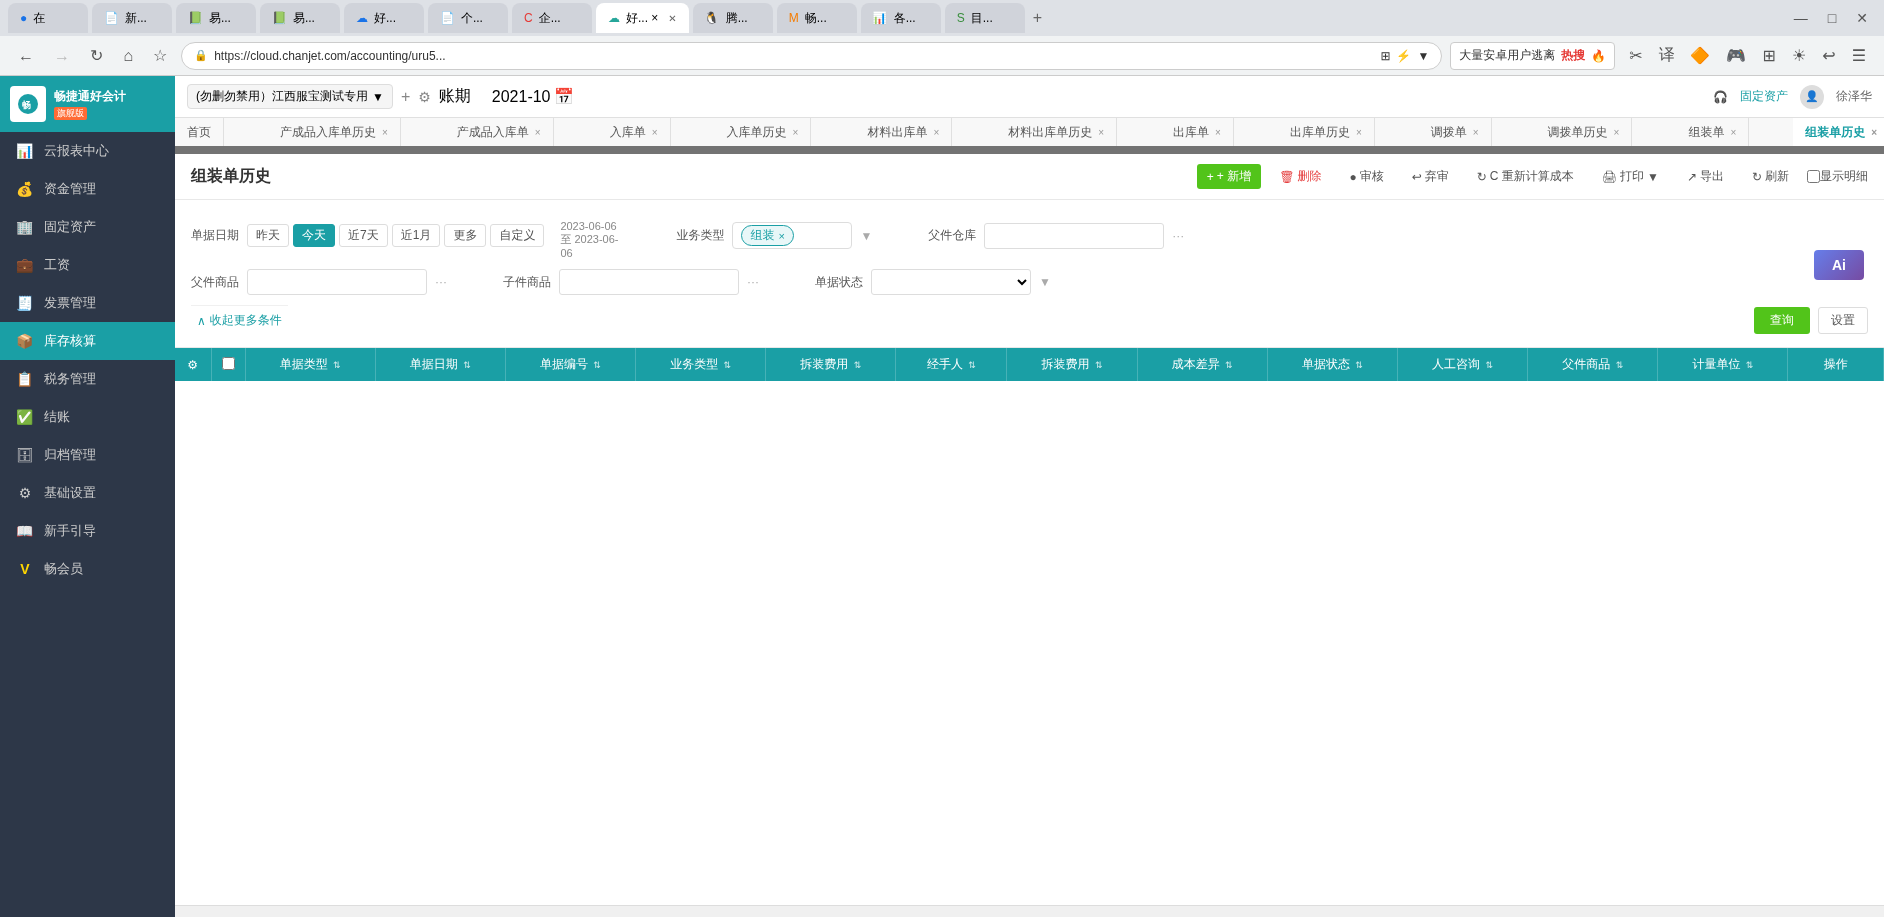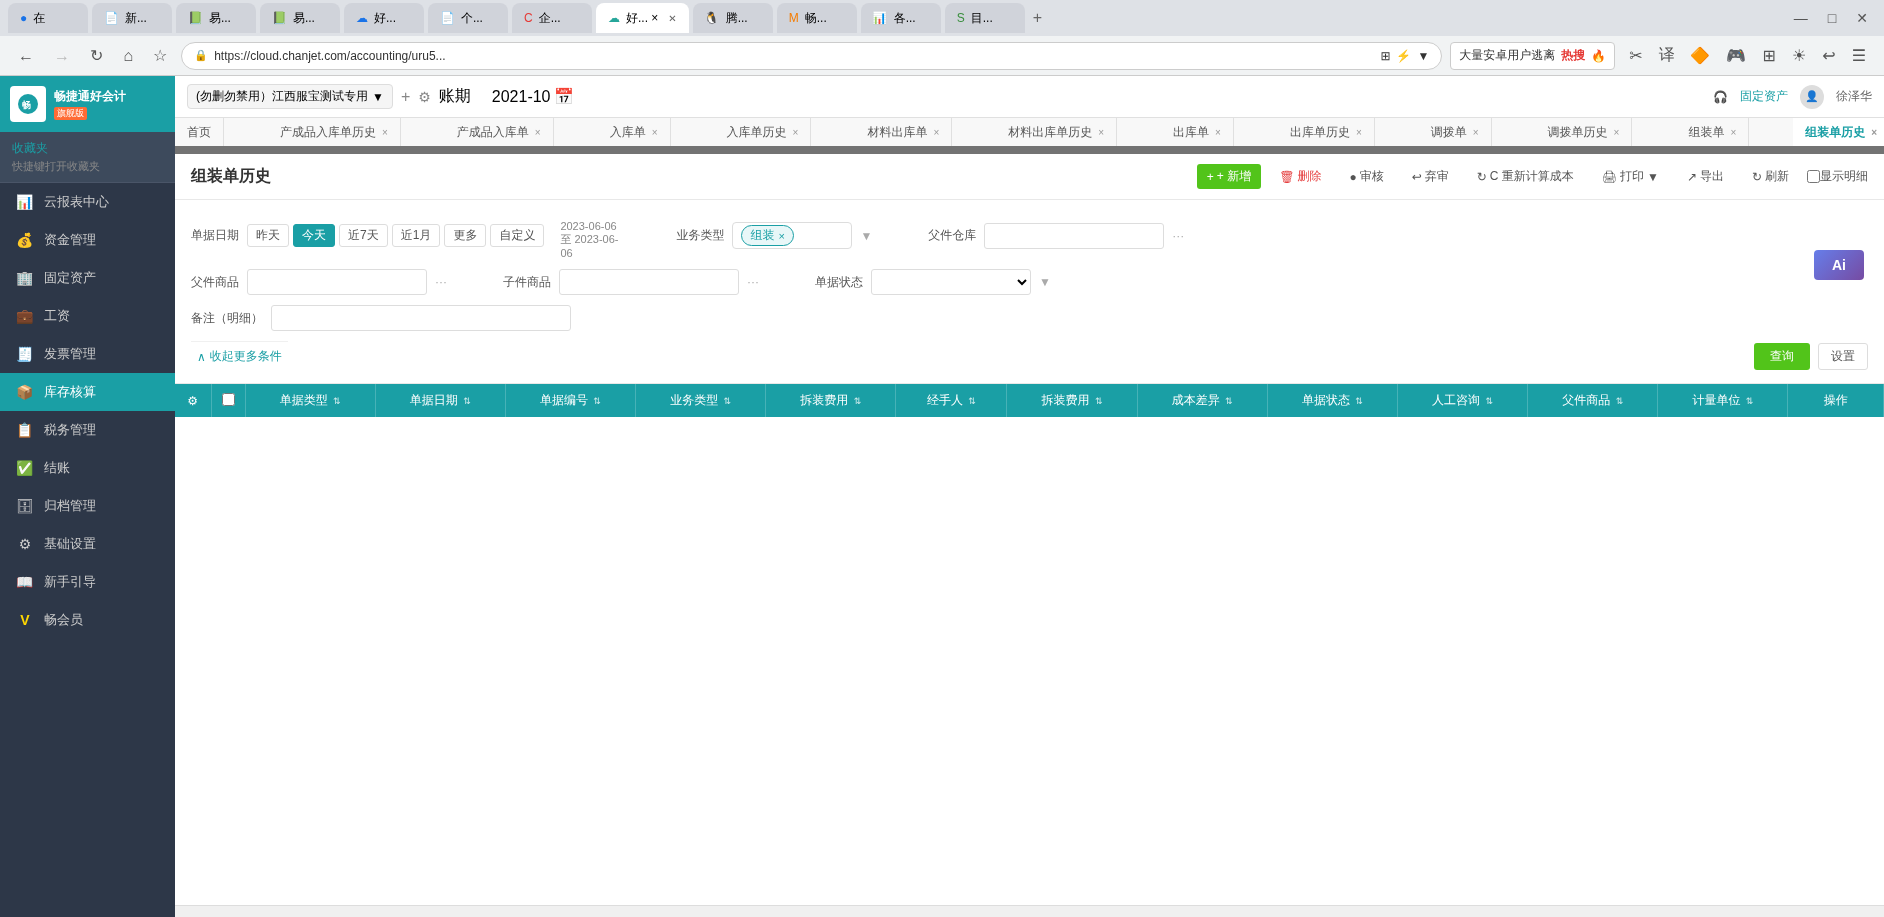--- a/index.html
+++ b/index.html
@@ -201,24 +201,20 @@
             <circle cx="12" cy="12" r="10" fill="#1a9fa5"></circle>
             <text x="6" y="16" font-size="9" fill="#fff">畅</text>
           </svg>
       </div>
       <div>
         <div style="font-size:12px;font-weight:bold;color:#fff;">畅捷通好会计</div>
         <div style="font-size:9px;background:#ff6b35;color:#fff;padding:0 3px;border-radius:2px;margin-top:1px;display:inline-block;">旗舰版</div>
       </div>
     </div>
 
-    <div class="sidebar-bookmark">
-      <div class="sidebar-bookmark-title">收藏夹</div>
-      <div class="sidebar-bookmark-sub">快捷键打开收藏夹</div>
-    </div>
 
     <div class="sidebar-nav">
       <div class="sidebar-item">
         <span class="si-icon">📊</span>
         <span>云报表中心</span>
       </div>
       <div class="sidebar-item">
         <span class="si-icon">💰</span>
         <span>资金管理</span>
       </div>
@@ -442,26 +438,20 @@
 
           <div class="filter-group" style="margin-left:40px;">
             <span class="filter-label">单据状态</span>
             <select class="filter-select" style="width:160px;">
               <option></option>
             </select>
             <span style="color:#aaa;">▼</span>
           </div>
         </div>
 
-        <div class="filter-row">
-          <div class="filter-group">
-            <span class="filter-label">备注（明细）</span>
-            <input type="text" class="filter-input" style="width: 300px;">
-          </div>
-        </div>
 
         <div style="display:flex;justify-content:space-between;align-items:center;">
           <div class="collapse-btn">
             <span>∧</span>
             <span>收起更多条件</span>
           </div>
           <div style="display:flex;gap:8px;">
             <button class="search-btn">查询</button>
             <button class="set-btn">设置</button>
           </div>

